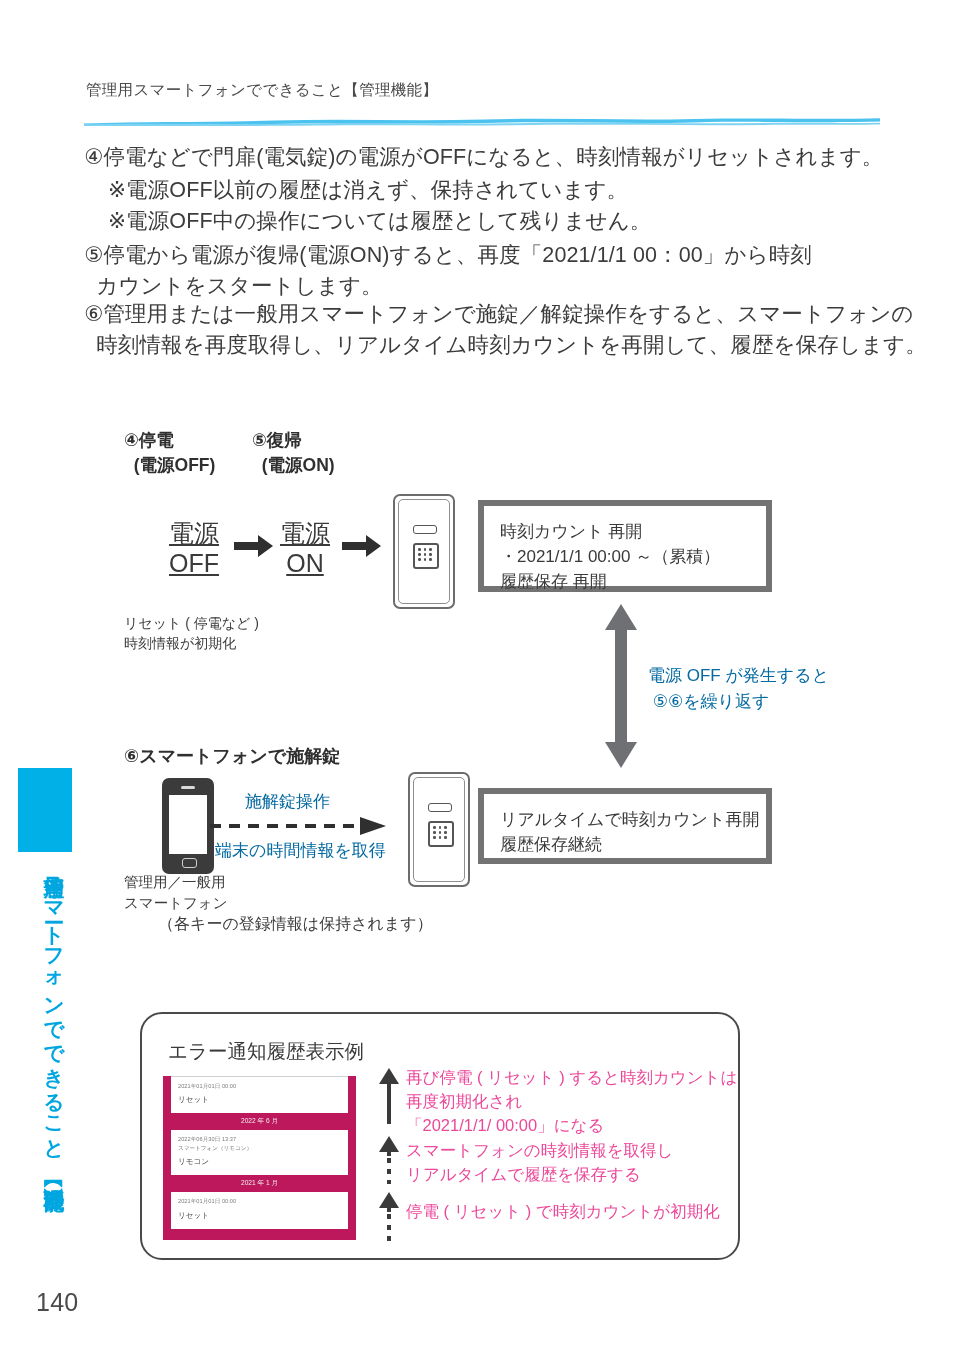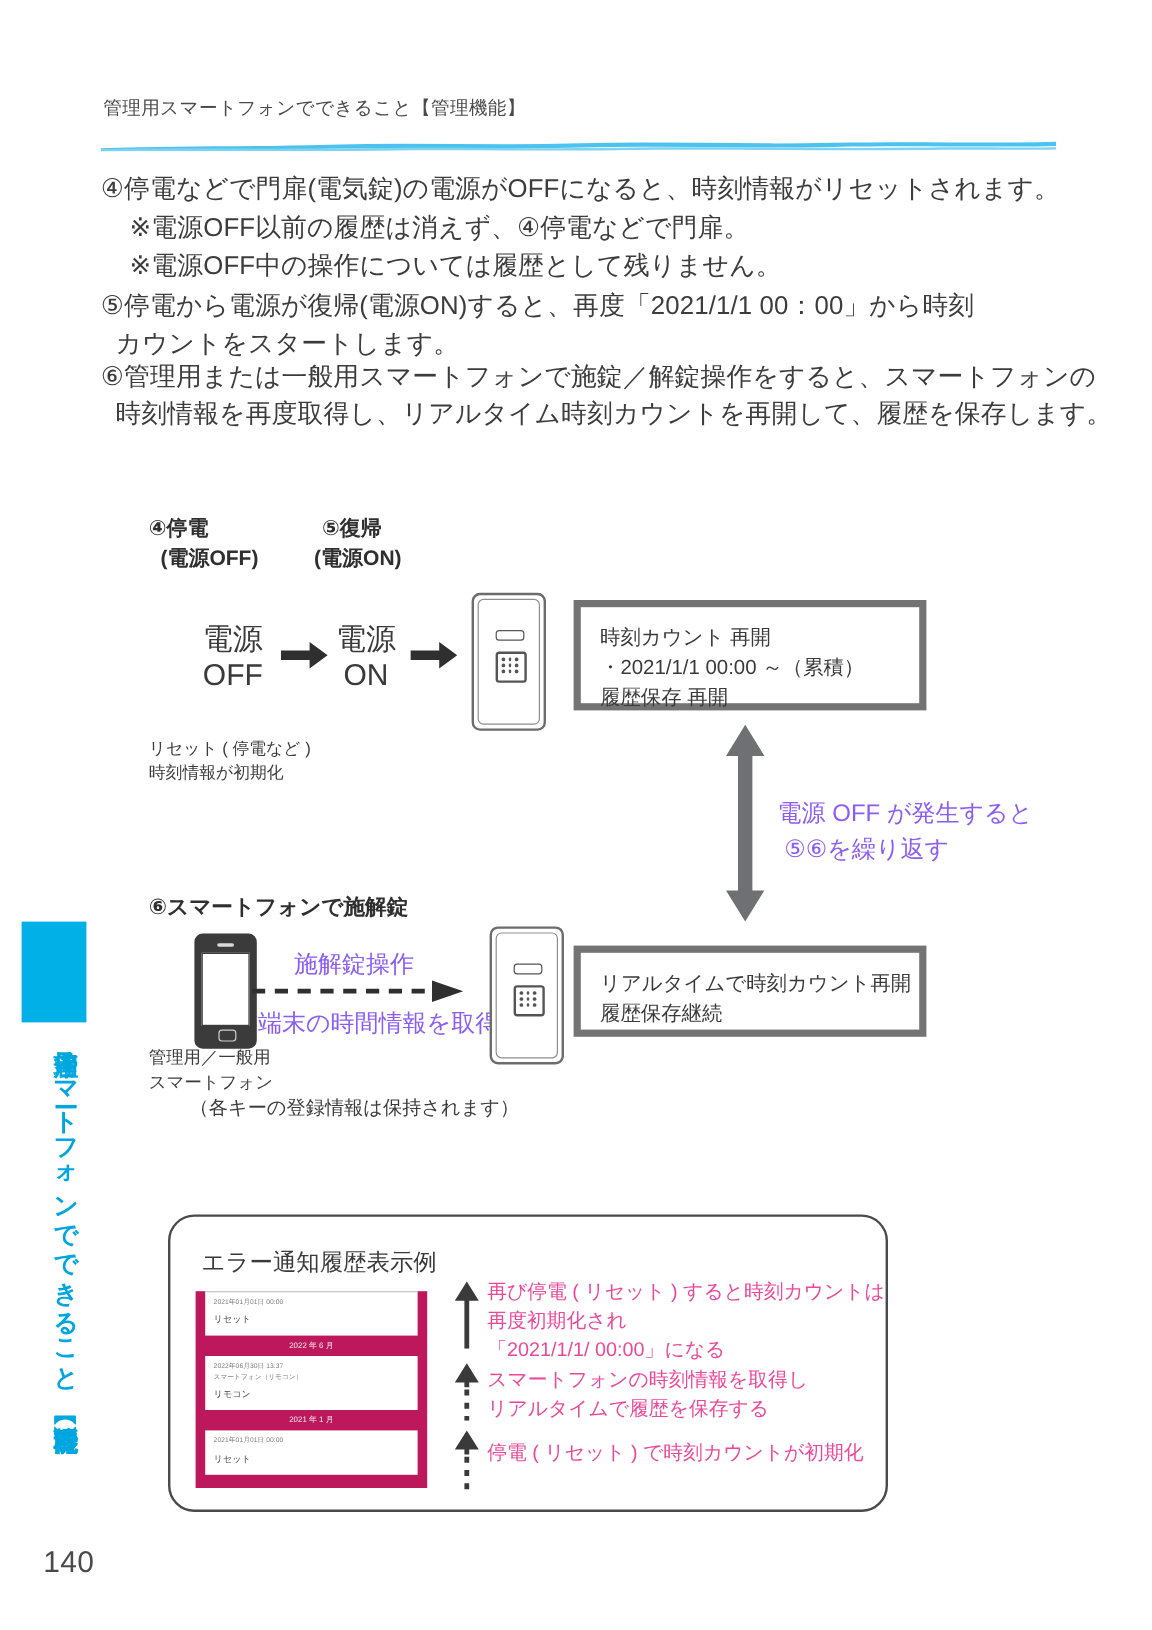--- a/index.html
+++ b/index.html
@@ -63,32 +63,33 @@
     white-space: pre;
     line-height: 1.42;
   }
   .dg-big {
     position: absolute;
     font-size: 25px;
     color: #3a3a3a;
     line-height: 1.2;
     white-space: pre;
     text-align: center;
+    text-decoration: underline;
   }
   .dg-small {
     position: absolute;
     font-size: 14px;
     color: #3c3c3c;
     line-height: 1.45;
     white-space: pre;
   }
   .dg-mid {
     position: absolute;
-    font-size: 20px;
-    color: #8b5cf6;
+    font-size: 17px;
+    color: #0369a1;
     line-height: 1.5;
     white-space: pre;
   }
 
   .arrow-right {
     position: absolute;
     width: 40px;
     height: 26px;
   }
 
@@ -309,30 +310,30 @@
   <div class="header-title">管理用スマートフォンでできること【管理機能】</div>
 
   <svg class="header-rule" viewBox="0 0 796 10" preserveAspectRatio="none">
     <path d="M0,7.6 C60,5.4 120,6.6 190,4.6 C260,2.6 330,5.4 400,3.4 C470,1.6 540,4.6 610,3.0 C680,1.6 740,3.6 796,2.2
              L796,5.6 C740,7.0 680,5.0 610,6.4 C540,8.0 470,5.2 400,6.9 C330,8.8 260,6.1 190,8.0 C120,10.0 60,8.8 0,10.0 Z" fill="#4cc3ef"></path>
     <path d="M0,8.3 C80,7.2 150,8.6 230,7.4 C300,6.4 360,8.2 430,7.2 C520,6.0 600,8.0 680,7.0 C730,6.4 770,7.4 796,6.8
              L796,8.6 C770,9.2 730,8.4 680,9.0 C600,9.8 520,8.2 430,9.2 C360,10.0 300,8.6 230,9.6 C150,10.6 80,9.4 0,10.4 Z" fill="#7fd3f2"></path>
   </svg>
 
   <div class="para p-4">④停電などで門扉(電気錠)の電源がOFFになると、時刻情報がリセットされます。</div>
-  <div class="para p-4n">※電源OFF以前の履歴は消えず、④停電などで門扉。
+  <div class="para p-4n">※電源OFF以前の履歴は消えず、保持されています。
 ※電源OFF中の操作については履歴として残りません。</div>
   <div class="para p-5">⑤停電から電源が復帰(電源ON)すると、再度「2021/1/1 00：00」から時刻
   カウントをスタートします。</div>
   <div class="para p-6">⑥管理用または一般用スマートフォンで施錠／解錠操作をすると、スマートフォンの
   時刻情報を再度取得し、リアルタイム時刻カウントを再開して、履歴を保存します。</div>
 
   <div class="dg-label" style="left:124px; top:428px;">④停電
   (電源OFF)</div>
-  <div class="dg-label" style="left:252px; top:428px;text-align:center;">⑤復帰
+  <div class="dg-label" style="left:252px; top:428px;">⑤復帰
   (電源ON)</div>
 
   <div class="dg-big" style="left:158px; top:518px; width:72px;">電源
 OFF</div>
 
   <svg class="arrow-right" style="left:234px; top:533px;" viewBox="0 0 40 26">
     <path d="M0,9 L24,9 L24,2 L39,13 L24,24 L24,17 L0,17 Z" fill="#2f2f2f"></path>
   </svg>
 
   <div class="dg-big" style="left:272px; top:518px; width:66px;">電源

